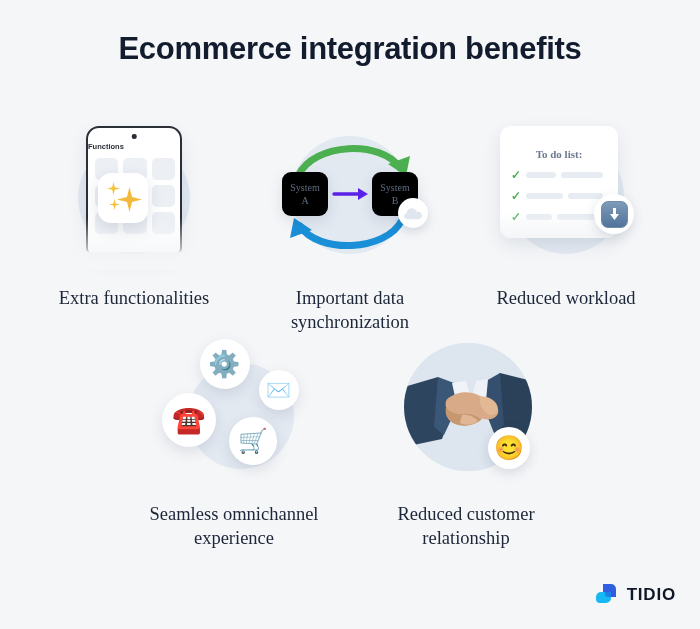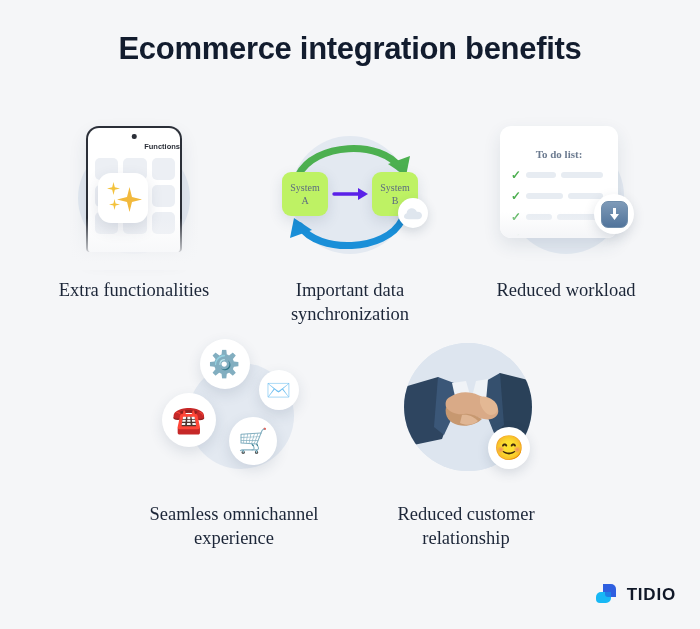--- a/index.html
+++ b/index.html
@@ -37,21 +37,21 @@
   }
 
   .caption {
     font-family: "Liberation Serif", serif;
     font-size: 18.5px;
     color: #1c2638;
     text-align: center;
     line-height: 1.32;
     width: 200px;
   }
-  .row-top .caption { margin-top: 8px; }
+  .row-top .caption { margin-top: 16px; }
   .row-bottom .caption { margin-top: 17px; }
 
   
   .backdrop {
     position: absolute;
     border-radius: 50%;
     background: #e3e9f1;
   }
 
   
@@ -65,21 +65,21 @@
     border-bottom: none;
     overflow: hidden;
     box-shadow: 0 8px 18px rgba(40,60,90,0.10);
   }
   .phone-notch {
     position: absolute; left: 50%; top: 6px; transform: translateX(-50%);
     width: 4.5px; height: 4.5px; border-radius: 50%; background: #2b2f38;
   }
   .phone-label {
     position: absolute; top: 14px; left: 0; width: 100%;
-    text-align: right; font-size: 7.5px; font-weight: bold; color: #2b2f38;
+    text-align: left; font-size: 7.5px; font-weight: bold; color: #2b2f38;
   }
   .app-grid {
     position: absolute; top: 30px; left: 7px; width: 80px;
     display: grid; grid-template-columns: repeat(3, 1fr); gap: 5px;
   }
   .app-tile { width: 100%; height: 22px; border-radius: 5px; background: #eceff4; }
   .phone-fade {
     position: absolute; left: 0; bottom: 0; width: 100%; height: 52px;
     background: linear-gradient(to bottom, rgba(245,246,248,0), #f5f6f8 86%);
   }
@@ -97,21 +97,21 @@
   }
   .spark-big { width: 25px; height: 25px; left: 19px; top: 14px; background: #f2b93c; }
   .spark-sm1 { width: 13px; height: 13px; left: 9px; top: 9px; }
   .spark-sm2 { width: 11px; height: 11px; left: 11px; top: 26px; }
 
   
   .sync-backdrop { width: 118px; height: 118px; left: 21px; top: 16px; }
   .sys-box {
     position: absolute;
     width: 46px; height: 44px;
-    background: #bef264; border-radius: 9px;
+    background: #000000; border-radius: 9px;
     box-shadow: 0 5px 14px rgba(40,60,90,0.13);
     display: flex; flex-direction: column; align-items: center; justify-content: center;
     font-family: "Liberation Serif", serif;
     font-size: 10px; color: #5d6b80; line-height: 1.3;
   }
   .sys-a { left: 12px; top: 52px; }
   .sys-b { left: 102px; top: 52px; }
   .arc { position: absolute; left: 0; top: 0; width: 160px; height: 150px; }
   .mid-arrow { position: absolute; left: 62px; top: 66px; width: 38px; height: 16px; }
   .cloud-badge {

